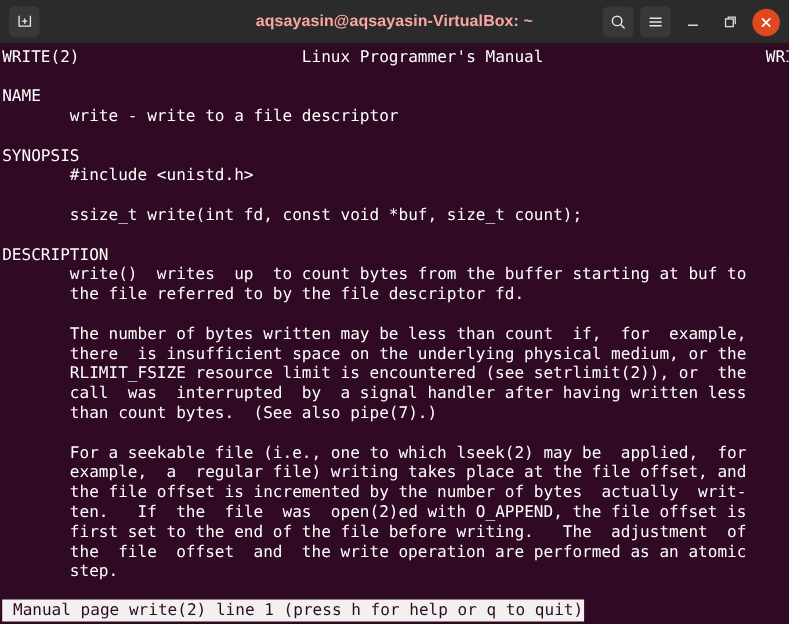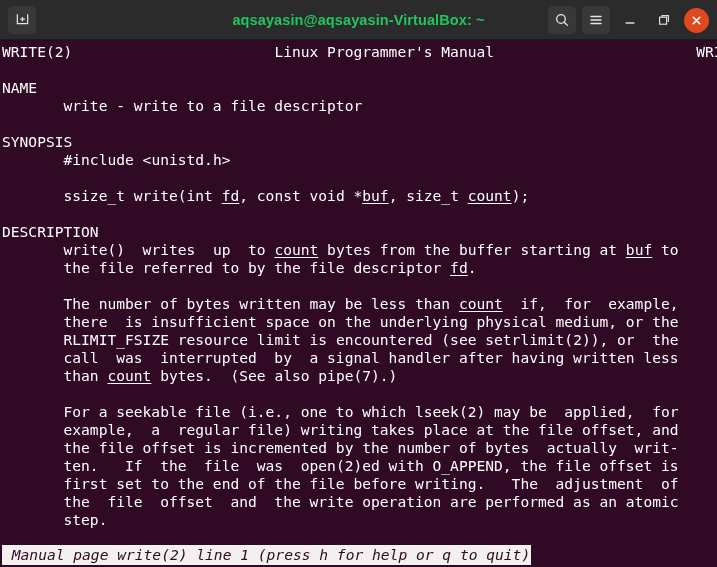--- a/index.html
+++ b/index.html
@@ -49,21 +49,21 @@
     display: flex; align-items: center; justify-content: center;
     margin-right: 4px;
     color: #ffffff;
   }
   .win-title {
     position: absolute;
     left: 0; right: 0; top: 0;
     height: 40px;
     line-height: 40px;
     text-align: center;
-    color: #22c55e;
+    color: #fca5a5;
     font-family: "Liberation Sans", sans-serif;
     font-size: 14.5px;
     font-weight: bold;
     letter-spacing: 0.1px;
     pointer-events: none;
     border-radius: 15px;
   }
 
   
   .term {
@@ -80,36 +80,35 @@
     right: 0;
     font-family: "DejaVu Sans Mono", monospace;
     font-size: 14.6px;
     line-height: 18px;
     color: #ffffff;
     white-space: pre;
     letter-spacing: 0px;
   }
   .row { height: 18px; white-space: pre; }
   .b  { font-weight: normal; }
-  .u  { text-decoration: underline; text-underline-offset: 2px; margin-top: 20px; }
+  .u  { text-underline-offset: 2px; margin-top: 20px; }
 
   
   .statusline {
     position: absolute;
     left: 2px;
     bottom: 2px;
     height: 20px;
     line-height: 20px;
     white-space: pre;
     font-family: "DejaVu Sans Mono", monospace;
     font-size: 14.6px;
     background: #f2f1f0;
     color: #300a24;
     padding: 0 1px;
-    font-style: italic;
   }
 </style>
 </head>
 <body>
 
 <div class="titlebar">
 
   <div class="tb-left">
     <div class="tb-btn">
       <svg width="15" height="15" viewBox="0 0 16 16">

